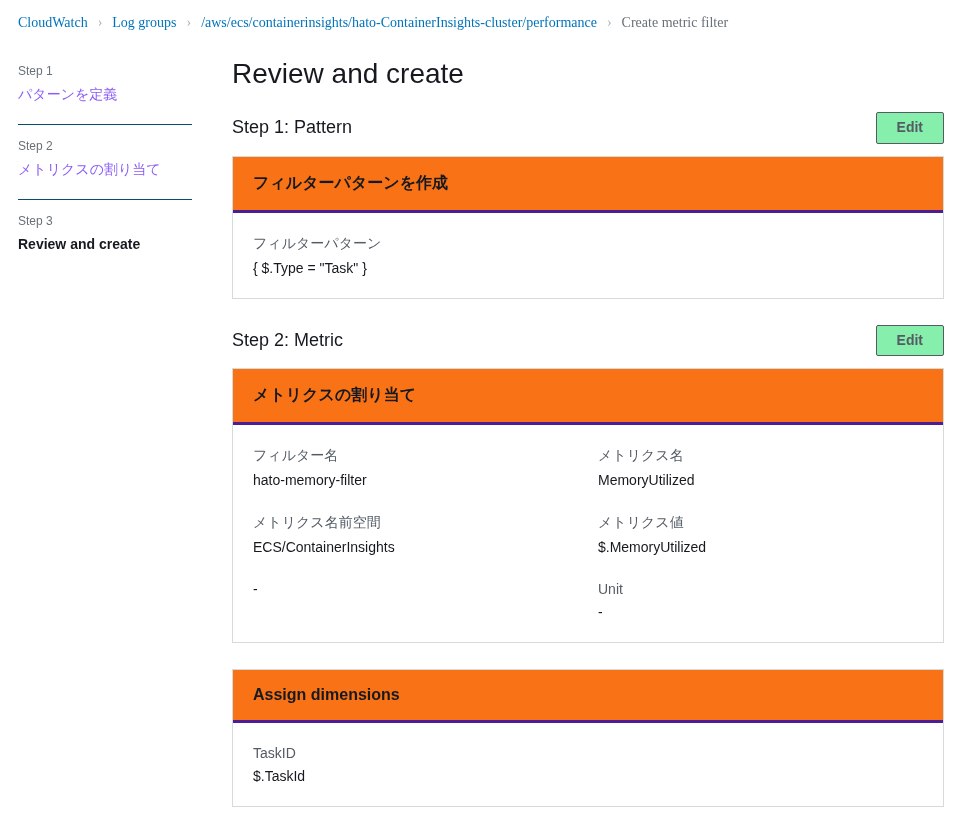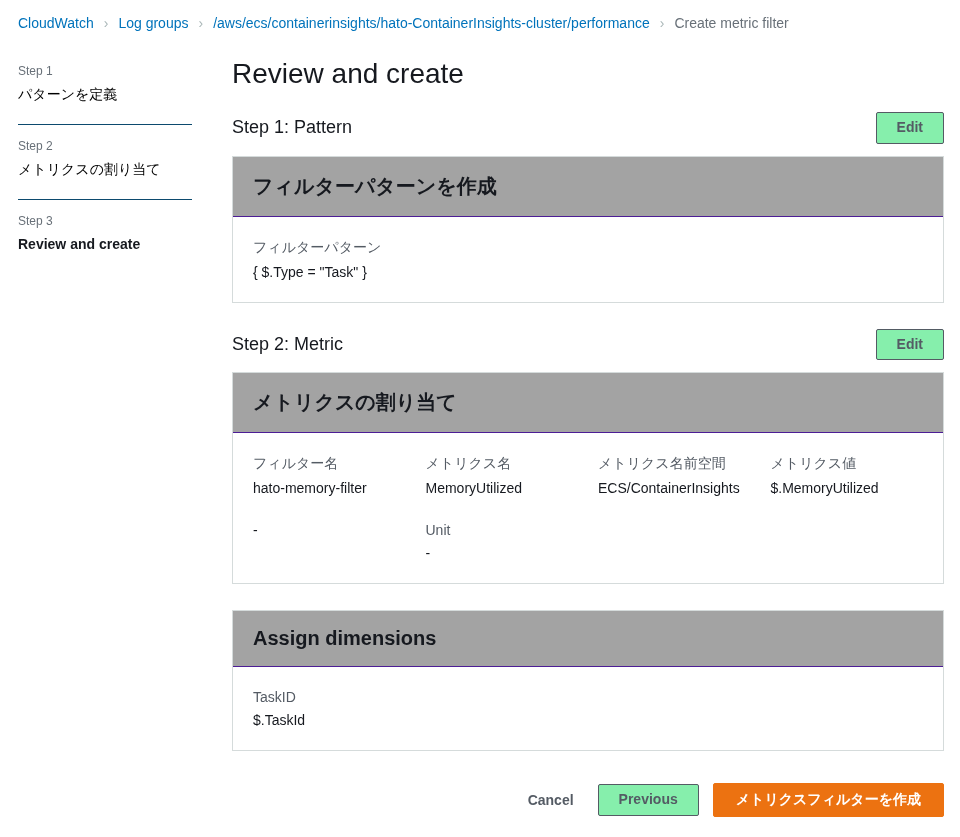--- a/index.html
+++ b/index.html
@@ -13,33 +13,34 @@
   }
   
   .breadcrumb {
     display: flex;
     align-items: center;
     gap: 10px;
     padding: 15px 18px 13px 18px;
     font-size: 14px;
     flex-wrap: nowrap;
     white-space: nowrap;
+    font-family: Liberation Serif, serif;
   }
   .breadcrumb a { color: #0073bb; text-decoration: none; cursor: pointer; }
   .breadcrumb .sep { color: #aab7b8; font-size: 14px; }
   .breadcrumb .current { color: #687078; }
 
   .layout { display: flex; align-items: flex-start; }
 
   
   .sidebar { width: 232px; flex-shrink: 0; padding: 6px 40px 0 18px; }
   .step { padding: 14px 0 20px 0; border-bottom: 1px solid #0c4a6e; }
   .step:last-child { border-bottom: none; }
   .step-num { font-size: 12px; color: #687078; margin-bottom: 7px; }
-  .step-label { font-size: 14px; color: #000000; text-decoration: none; cursor: pointer; display: inline-block; }
+  .step-label { font-size: 14px; color: #8b5cf6; text-decoration: none; cursor: pointer; display: inline-block; }
   .step.current .step-label { color: #16191f; font-weight: 700; cursor: default; }
 
   
   .main { flex: 1; padding: 0 16px 16px 0; min-width: 0; }
   h1 { font-size: 28px; font-weight: 400; color: #16191f; margin: 14px 0 22px 0; }
   .section { margin-bottom: 26px; }
   .section-head { display: flex; justify-content: space-between; align-items: center; margin-bottom: 12px; }
   .section-head h2 { font-size: 18px; font-weight: 400; color: #16191f; }
 
   .btn {
@@ -50,31 +51,31 @@
     font-weight: 700;
     font-size: 14px;
     line-height: 1.4;
     padding: 5px 20px;
     cursor: pointer;
     font-family: inherit;
   }
 
   .card { border: 1px solid #d5dbdb; background: #ffffff; }
   .card-header {
-    background: #a3a3a3;
-    border-bottom: 1px solid #4c1d95;
+    background: #f97316;
+    border-bottom: 3px solid #4c1d95;
     padding: 16px 20px;
-    font-size: 20px;
+    font-size: 16px;
     font-weight: 700;
   }
   .card-body { padding: 22px 20px; }
   .field { min-width: 0; }
   .field-label { font-size: 14px; color: #545b64; margin-bottom: 7px; }
   .field-value { font-size: 14px; color: #16191f; }
-  .fields-grid { display: grid; grid-template-columns: 1fr 1fr 1fr 1fr; row-gap: 26px; column-gap: 20px; }
+  .fields-grid { display: grid; grid-template-columns: 1fr 1fr; row-gap: 26px; column-gap: 20px; }
 
   .dimensions-card { margin-bottom: 28px; }
 
   .footer { display: flex; justify-content: flex-end; align-items: center; gap: 14px; padding-top: 4px; }
   .btn-link {
     background: none;
     border: none;
     color: #545b64;
     font-weight: 700;
     font-size: 14px;

